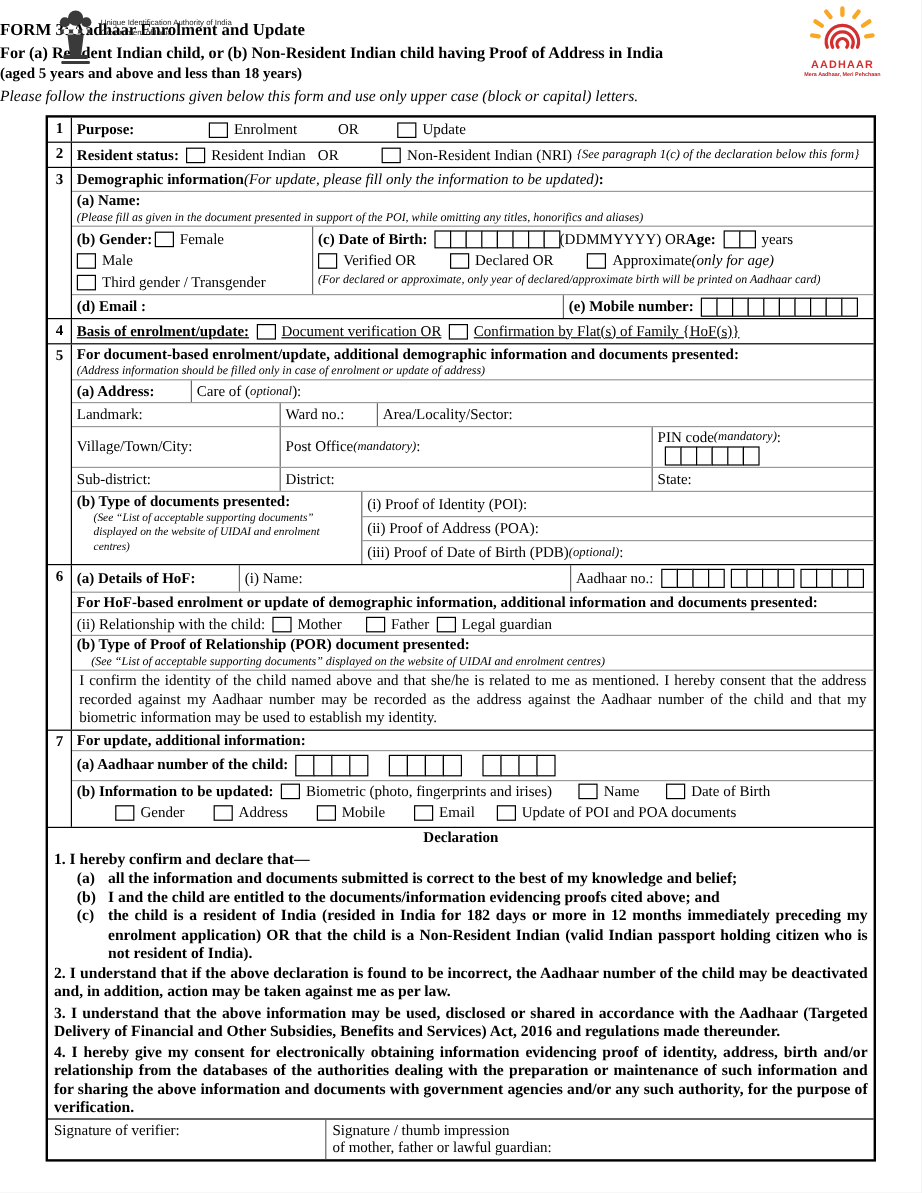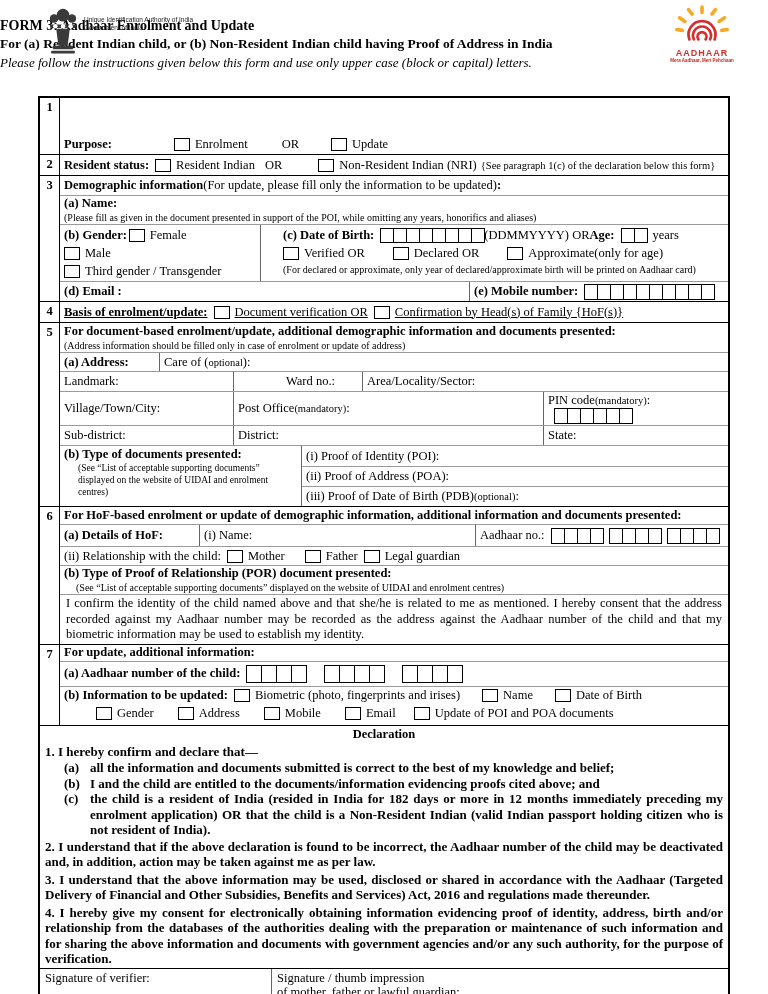--- a/index.html
+++ b/index.html
@@ -31,21 +31,21 @@
   .num { flex:0 0 20px; border-right:1.2px solid #000; font-weight:bold; text-align:center;
          font-size:12.5px; padding-top:2px; }
   .sbody { flex:1; min-width:0; }
   .sr { display:flex; align-items:center; min-height:20px; padding:0 4px; flex-wrap:wrap; }
   .sr + .sr, .lt { border-top:1px solid #9a9a9a; }
   .top { align-items:flex-start; }
   .vd { border-right:1px solid #666; align-self:stretch; }
   .cell { display:flex; align-items:center; padding:1px 4px; flex-wrap:wrap; min-width:0; }
   .grow { flex:1; }
   b.lbl { white-space:nowrap; }
-  .it { }
+  .it { font-style:italic; }
   .sm { font-size:10px; }
   .sm2 { font-size:10.5px; }
   .cb { display:inline-block; width:16px; height:13px; border:1.2px solid #000; flex:none;
         margin:0 5px 0 6px; background:#fff; }
   .bg { display:inline-flex; margin-left:6px; flex:none; }
   .bg .box { display:inline-block; width:14px; height:16px; border:1px solid #000;
              margin-right:-1px; background:#fff; }
   .bg.tall .box { width:16px; height:18px; }
   .bg.short .box { height:15px; }
   .gap { width:12px; flex:none; }
@@ -99,30 +99,31 @@
           <path d="M21 38 A 10 10 0 1 1 39 38"></path>
           <path d="M26 38 A 5 5 0 1 1 34 38"></path>
         </g>
       </svg>
       <div class="word">AADHAAR</div>
       <div class="tag">Mera Aadhaar, Meri Pehchaan</div>
     </div>
     <div class="hc">
       <div class="ht1">FORM 3: Aadhaar Enrolment and Update</div>
       <div class="ht2">For (a) Resident Indian child, or (b) Non-Resident Indian child having Proof of Address in India</div>
+      <div class="ht3">(aged 5 years and above and less than 18 years)</div>
       <div class="ht4">Please follow the instructions given below this form and use only upper case (block or capital) letters.</div>
     </div>
   </div>
 
   <div class="ft">
 
     <div class="sec first">
       <div class="num">1</div>
       <div class="sbody">
-        <div class="sr" style="min-height:20px;margin-top:36px;">
+        <div class="sr" style="min-height:20px;">
           <b class="lbl">Purpose:</b>
           <span style="width:56px;"></span>
           <span class="cb"></span>
           <span>Enrolment</span>
           <span style="width:34px;"></span>
           <span>OR</span>
           <span style="width:26px;"></span>
           <span class="cb"></span>
           <span>Update</span>
         </div>
@@ -152,23 +153,23 @@
       <div class="sbody">
         <div class="sr" style="min-height:19px;text-align:right;">
           <b>Demographic information </b>
           <span class="it">(For update, please fill only the information to be updated)</span>
           <b>:</b>
         </div>
         <div class="sr" style="min-height:15px;">
           <b class="lbl">(a) Name:</b>
         </div>
         <div class="sr" style="min-height:13px; border-top:none; padding-top:0;">
-          <span class="it sm">(Please fill as given in the document presented in support of the POI, while omitting any years, honorifics and aliases)</span>
-        </div>
-        <div class="sr top" style="padding:0;gap:18px;">
+          <span class="it sm">(Please fill as given in the document presented in support of the POI, while omitting any titles, honorifics and aliases)</span>
+        </div>
+        <div class="sr top" style="padding:0;">
           <div class="cell vd" style="flex:0 0 201px; flex-direction:column; align-items:flex-start;">
             <div class="gline">
               <b class="lbl">(b) Gender:</b>
               <span class="cb" style="margin-left:2px;"></span>
               <span>Female</span>
             </div>
             <div class="gline">
               <span class="cb" style="margin-left:0;"></span>
               <span>Male</span>
             </div>
@@ -239,21 +240,21 @@
     </div>
 
     <div class="sec">
       <div class="num">4</div>
       <div class="sbody">
         <div class="sr" style="min-height:20px;text-decoration:underline;">
           <b class="lbl">Basis of enrolment/update:</b>
           <span class="cb"></span>
           <span>Document verification OR</span>
           <span class="cb"></span>
-          <span>Confirmation by Head(s) of Family {HoF(s)}</span>
+          <span>Confirmation by Flat(s) of Family {HoF(s)}</span>
         </div>
       </div>
     </div>
 
     <div class="sec">
       <div class="num">5</div>
       <div class="sbody">
         <div class="sr" style="min-height:16px;">
           <b>For document-based enrolment/update, additional demographic information and documents presented:</b>
         </div>
@@ -267,21 +268,21 @@
           <div class="cell grow">
             <span>Care of (</span>
               <span class="it sm2">optional</span>
               <span>):</span>
           </div>
         </div>
         <div class="sr" style="padding:0; min-height:20px;">
           <div class="cell vd" style="flex:0 0 174px;">
             <span>Landmark:</span>
           </div>
-          <div class="cell vd" style="flex:0 0 81px;margin-left:48px;">
+          <div class="cell vd" style="flex:0 0 81px;">
             <span>Ward no.:</span>
           </div>
           <div class="cell grow">
             <span>Area/Locality/Sector:</span>
           </div>
         </div>
         <div class="sr" style="padding:0; min-height:22px;">
           <div class="cell vd" style="flex:0 0 174px;">
             <span>Village/Town/City:</span>
           </div>
@@ -333,23 +334,20 @@
                 <span>:</span>
             </div>
           </div>
         </div>
       </div>
     </div>
 
     <div class="sec">
       <div class="num">6</div>
       <div class="sbody">
-        <div class="sr" style="min-height:17px;">
-          <b>For HoF-based enrolment or update of demographic information, additional information and documents presented:</b>
-        </div>
         <div class="sr" style="padding:0; min-height:22px;">
           <div class="cell vd" style="flex:0 0 140px;">
             <b class="lbl">(a) Details of HoF:</b>
           </div>
           <div class="cell vd" style="flex:0 0 276px;">
             <span>(i) Name:</span>
           </div>
           <div class="cell grow">
             <span>Aadhaar no.:</span>
             <span class="bg">
@@ -365,20 +363,23 @@
                 <span class="box"></span>
               </span>
             <span class="bg">
                 <span class="box"></span>
                 <span class="box"></span>
                 <span class="box"></span>
                 <span class="box"></span>
               </span>
           </div>
         </div>
+        <div class="sr" style="min-height:17px;">
+          <b>For HoF-based enrolment or update of demographic information, additional information and documents presented:</b>
+        </div>
         <div class="sr" style="min-height:19px;">
           <span>(ii) Relationship with the child:</span>
           <span class="cb"></span>
           <span>Mother</span>
           <span style="width:14px;"></span>
           <span class="cb"></span>
           <span>Father</span>
           <span class="cb"></span>
           <span>Legal guardian</span>
         </div>
@@ -390,21 +391,21 @@
         </div>
         <div class="sr top" style="min-height:46px;">
           <div class="just" style="line-height:15.5px; padding:1px 2px;">I confirm the identity of the child named above and that she/he is related to me as mentioned. I hereby consent that the address recorded against my Aadhaar number may be recorded as the address against the Aadhaar number of the child and that my biometric information may be used to establish my identity.</div>
         </div>
       </div>
     </div>
 
     <div class="sec">
       <div class="num">7</div>
       <div class="sbody">
-        <div class="sr" style="min-height:16px;">
+        <div class="sr" style="min-height:16px;align-items:flex-end;">
           <b>For update, additional information:</b>
         </div>
         <div class="sr" style="min-height:25px;">
           <b class="lbl">(a) Aadhaar number of the child:</b>
           <span class="bg tall">
               <span class="box"></span>
               <span class="box"></span>
               <span class="box"></span>
               <span class="box"></span>
             </span>

